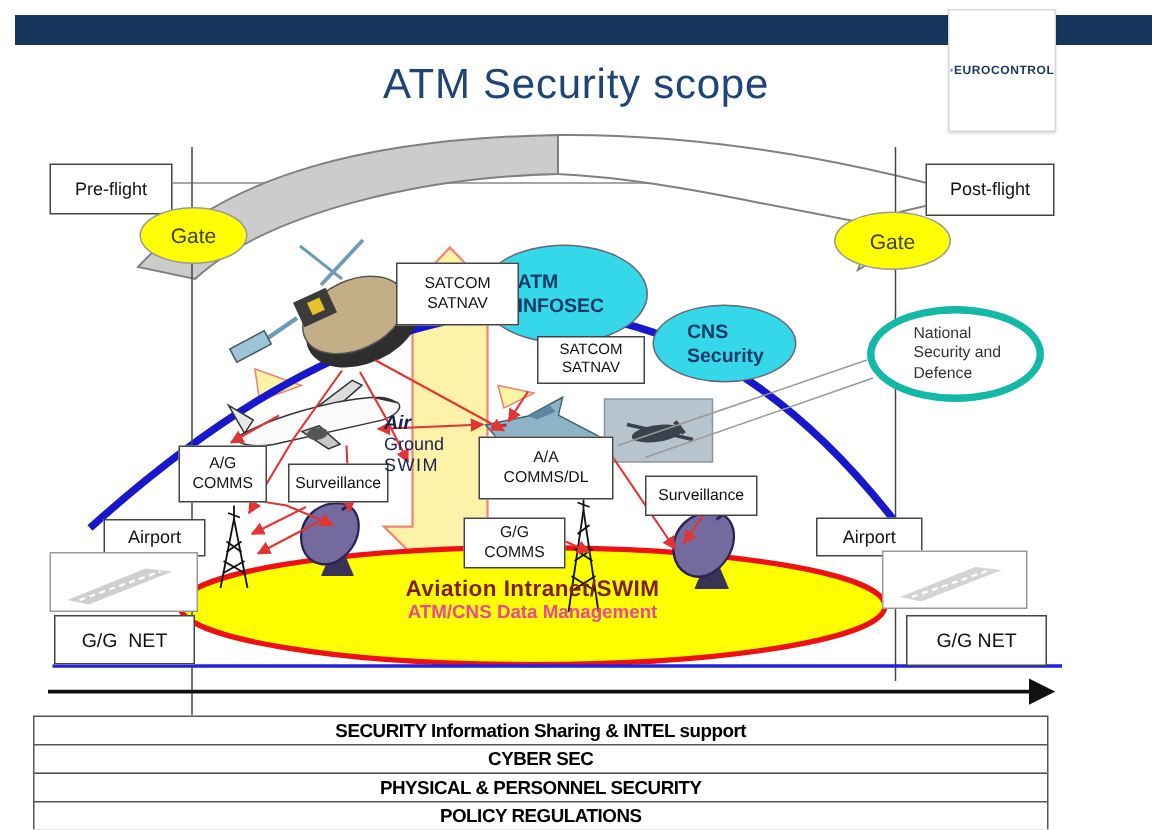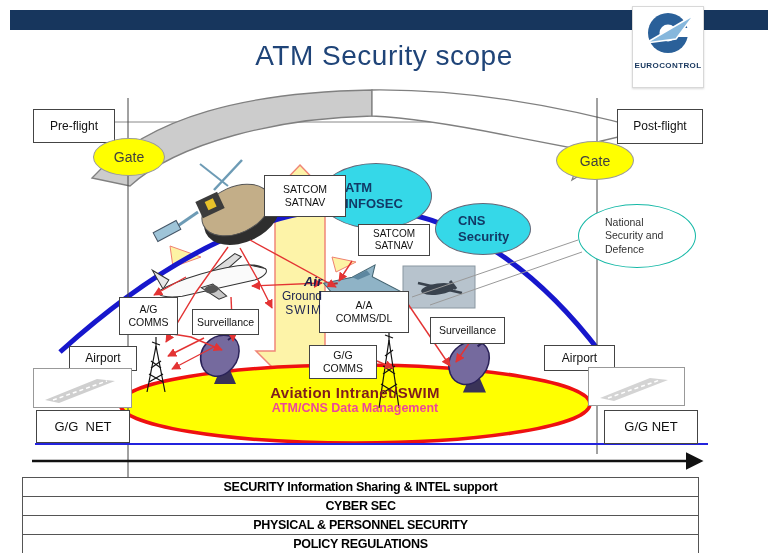--- a/index.html
+++ b/index.html
@@ -3,33 +3,33 @@
 <meta charset="utf-8">
 <style>
   html,body{margin:0;padding:0;background:#fff;}
   .slide{position:relative;width:768px;height:553px;background:#ffffff;overflow:hidden;
          font-family:"Liberation Sans",sans-serif;}
   .topbar{position:absolute;top:10px;height:20px;background:#17365D;}
   .title{position:absolute;left:0;right:0;top:40px;text-align:center;
          font-size:28px;color:#1F4478;letter-spacing:0.5px;}
   .logobox{position:absolute;left:632px;top:6px;width:70px;height:80px;background:#fff;
            border:1px solid #d8d8d8;box-shadow:0 1px 2px rgba(0,0,0,.15);
-           display:flex;flex-direction:column;align-items:center;justify-content:flex-start;}
+           display:flex;flex-direction:row;align-items:center;justify-content:flex-start;}
   .logotext{font-size:8px;font-weight:bold;color:#17365d;letter-spacing:.4px;margin-top:-2px;}
   .lbox{position:absolute;background:#fff;border:1px solid #444;display:flex;flex-direction:column;
         justify-content:center;align-items:center;text-align:center;font-size:10.5px;color:#111;line-height:1.2;}
   .bl{display:block;}
   .pre{white-space:pre;}
   .gate{position:absolute;background:#FFFF00;border:1.5px solid #999;border-radius:50%;
         display:flex;align-items:center;justify-content:center;font-size:14px;color:#404040;}
   .ell{position:absolute;border-radius:50%;display:flex;flex-direction:column;justify-content:center;}
   .cyan{background:#35D8E8;border:1px solid #667;color:#123a66;font-weight:bold;font-size:13px;
         text-align:left;line-height:1.25;}
-  .white-ell{background:#fff;border:1px solid #14b8a6;color:#333;font-size:10.5px;text-align:left;line-height:1.3;}
-  .swimtxt{position:absolute;left:256px;top:274px;width:66px;text-align:right;color:#1a2150;}
+  .white-ell{background:#fff;border:5px solid #14b8a6;color:#333;font-size:10.5px;text-align:left;line-height:1.3;}
+  .swimtxt{position:absolute;left:256px;top:274px;width:66px;text-align:left;color:#1a2150;}
   .swim1{display:block;font-style:italic;font-weight:bold;font-size:13px;}
   .swim2{display:block;font-size:12px;}
   .swim3{display:block;font-weight:normal;font-size:12px;letter-spacing:1px;}
   .avtxt{position:absolute;left:120px;top:384px;width:470px;text-align:center;}
   .av1{display:block;font-size:15px;font-weight:bold;color:#7f1d1d;letter-spacing:.3px;}
   .av2{display:block;font-size:12.5px;font-weight:bold;color:#ec4899;}
   .band{position:absolute;left:22px;width:675px;height:18px;background:#fff;border:1px solid #555;
         display:flex;align-items:center;justify-content:center;font-weight:bold;font-size:12.5px;
         letter-spacing:-0.3px;color:#000;}
   svg.art{position:absolute;left:0;top:0;}

